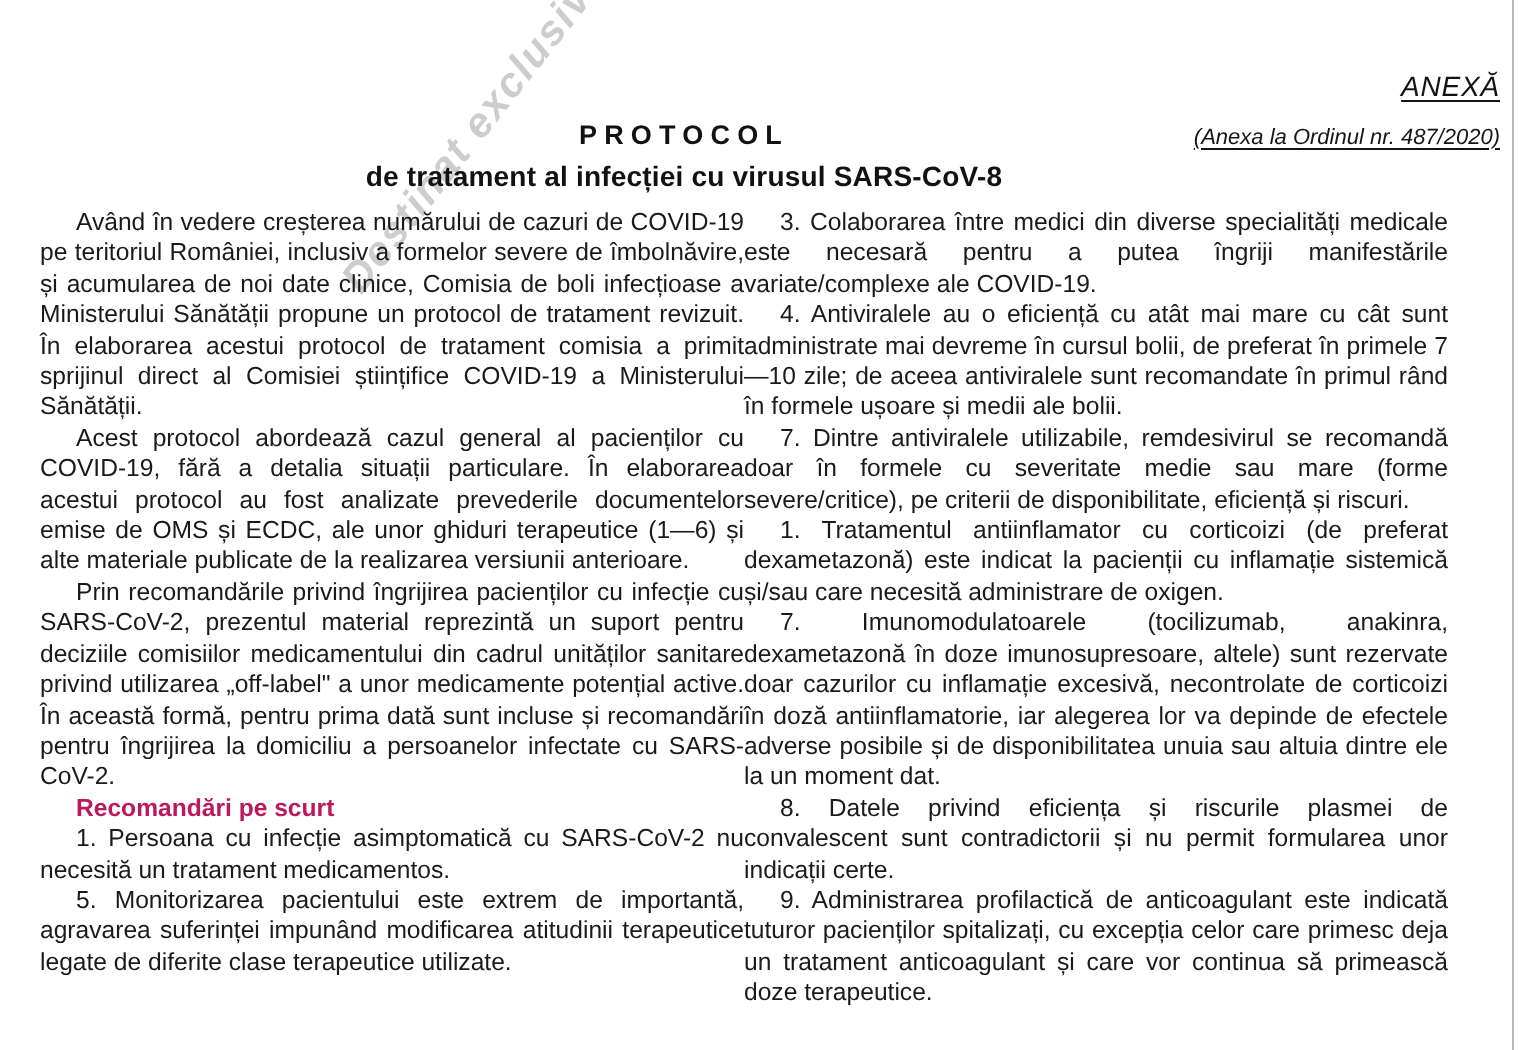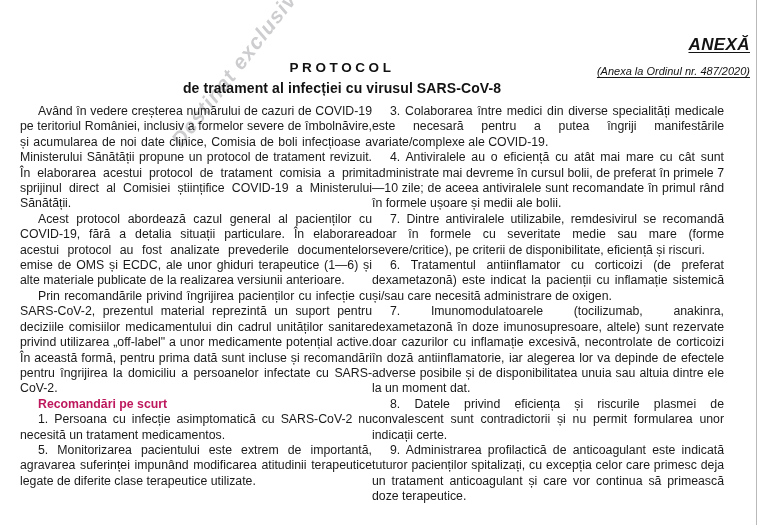--- a/index.html
+++ b/index.html
@@ -34,23 +34,23 @@
   
   .doc-header {
     position: absolute;
     top: 14px;
     right: 18px;
     text-align: right;
     line-height: 1.35;
   }
   .doc-header .anexa-title {
     display: inline-block;
-    font-size: 17px;
+    font-size: 14px;
     font-style: italic;
-    font-weight: 700;
+    font-weight: 400;
     letter-spacing: 0.4px;
     text-decoration: underline;
     text-underline-offset: 2px;
     color: #141414;
     margin-top: 20px;
   }
   .doc-header .anexa-ref {
     display: block;
     margin-top: 2px;
   }
@@ -167,21 +167,21 @@
       <p class="para last-line-left">Prin recomandările privind îngrijirea pacienților cu infecție cu SARS-CoV-2, prezentul material reprezintă un suport pentru deciziile comisiilor medicamentului din cadrul unităților sanitare privind utilizarea „off-label" a unor medicamente potențial active. În această formă, pentru prima dată sunt incluse și recomandări pentru îngrijirea la domiciliu a persoanelor infectate cu SARS-CoV-2.</p>
       <p class="heading-inline">Recomandări pe scurt</p>
       <p class="para last-line-left">1. Persoana cu infecție asimptomatică cu SARS-CoV-2 nu necesită un tratament medicamentos.</p>
       <p class="para last-line-left">5. Monitorizarea pacientului este extrem de importantă, agravarea suferinței impunând modificarea atitudinii terapeutice legate de diferite clase terapeutice utilizate.</p>
     </div>
 
     <div class="col">
       <p class="para last-line-left">3. Colaborarea între medici din diverse specialități medicale este necesară pentru a putea îngriji manifestările variate/complexe ale COVID-19.</p>
       <p class="para last-line-left">4. Antiviralele au o eficiență cu atât mai mare cu cât sunt administrate mai devreme în cursul bolii, de preferat în primele 7—10 zile; de aceea antiviralele sunt recomandate în primul rând în formele ușoare și medii ale bolii.</p>
       <p class="para last-line-left">7. Dintre antiviralele utilizabile, remdesivirul se recomandă doar în formele cu severitate medie sau mare (forme severe/critice), pe criterii de disponibilitate, eficiență și riscuri.</p>
-      <p class="para last-line-left">6. Tratamentul antiinflamator cu corticoizi (de preferat dexametazonă) este indicat la pacienții cu inflamație sistemică și/sau care necesită administrare de oxigen.</p>
+      <p class="para last-line-left">1. Tratamentul antiinflamator cu corticoizi (de preferat dexametazonă) este indicat la pacienții cu inflamație sistemică și/sau care necesită administrare de oxigen.</p>
       <p class="para last-line-left">7. Imunomodulatoarele (tocilizumab, anakinra, dexametazonă în doze imunosupresoare, altele) sunt rezervate doar cazurilor cu inflamație excesivă, necontrolate de corticoizi în doză antiinflamatorie, iar alegerea lor va depinde de efectele adverse posibile și de disponibilitatea unuia sau altuia dintre ele la un moment dat.</p>
       <p class="para last-line-left">8. Datele privind eficiența și riscurile plasmei de convalescent sunt contradictorii și nu permit formularea unor indicații certe.</p>
       <p class="para last-line-left">9. Administrarea profilactică de anticoagulant este indicată tuturor pacienților spitalizați, cu excepția celor care primesc deja un tratament anticoagulant și care vor continua să primească doze terapeutice.</p>
     </div>
 
   </div>
 
 </div>
 
 </body></html>

